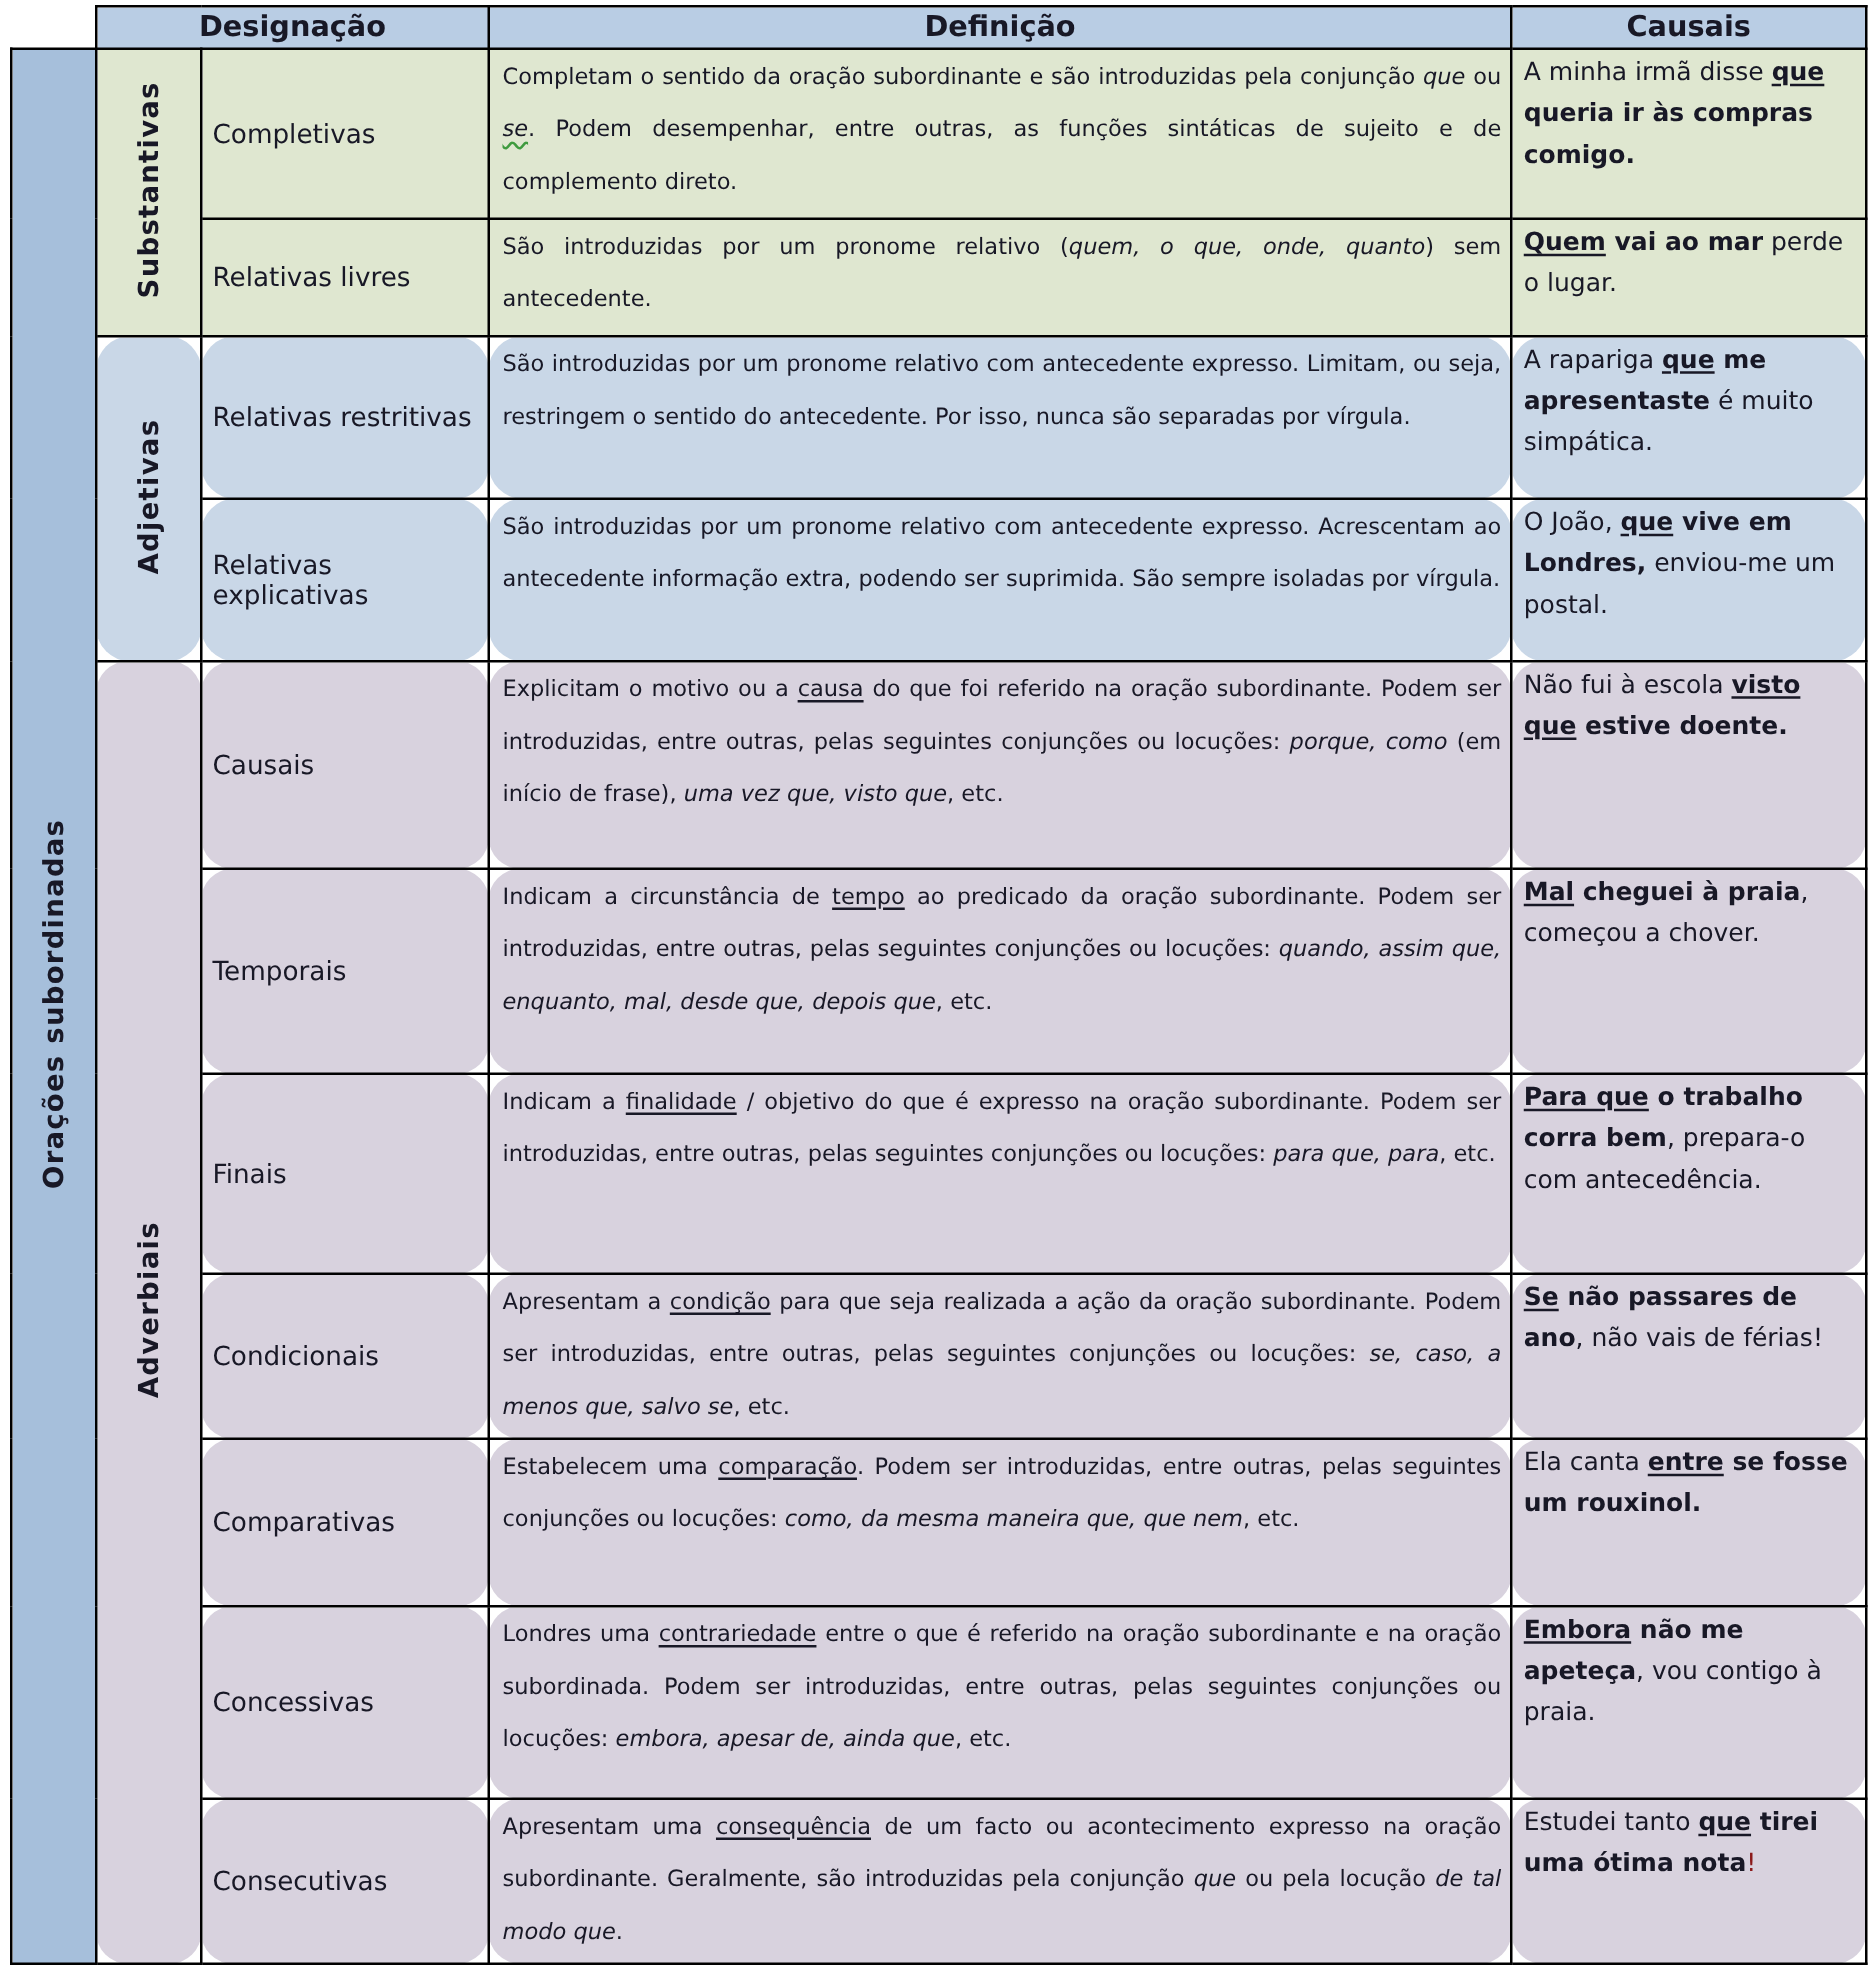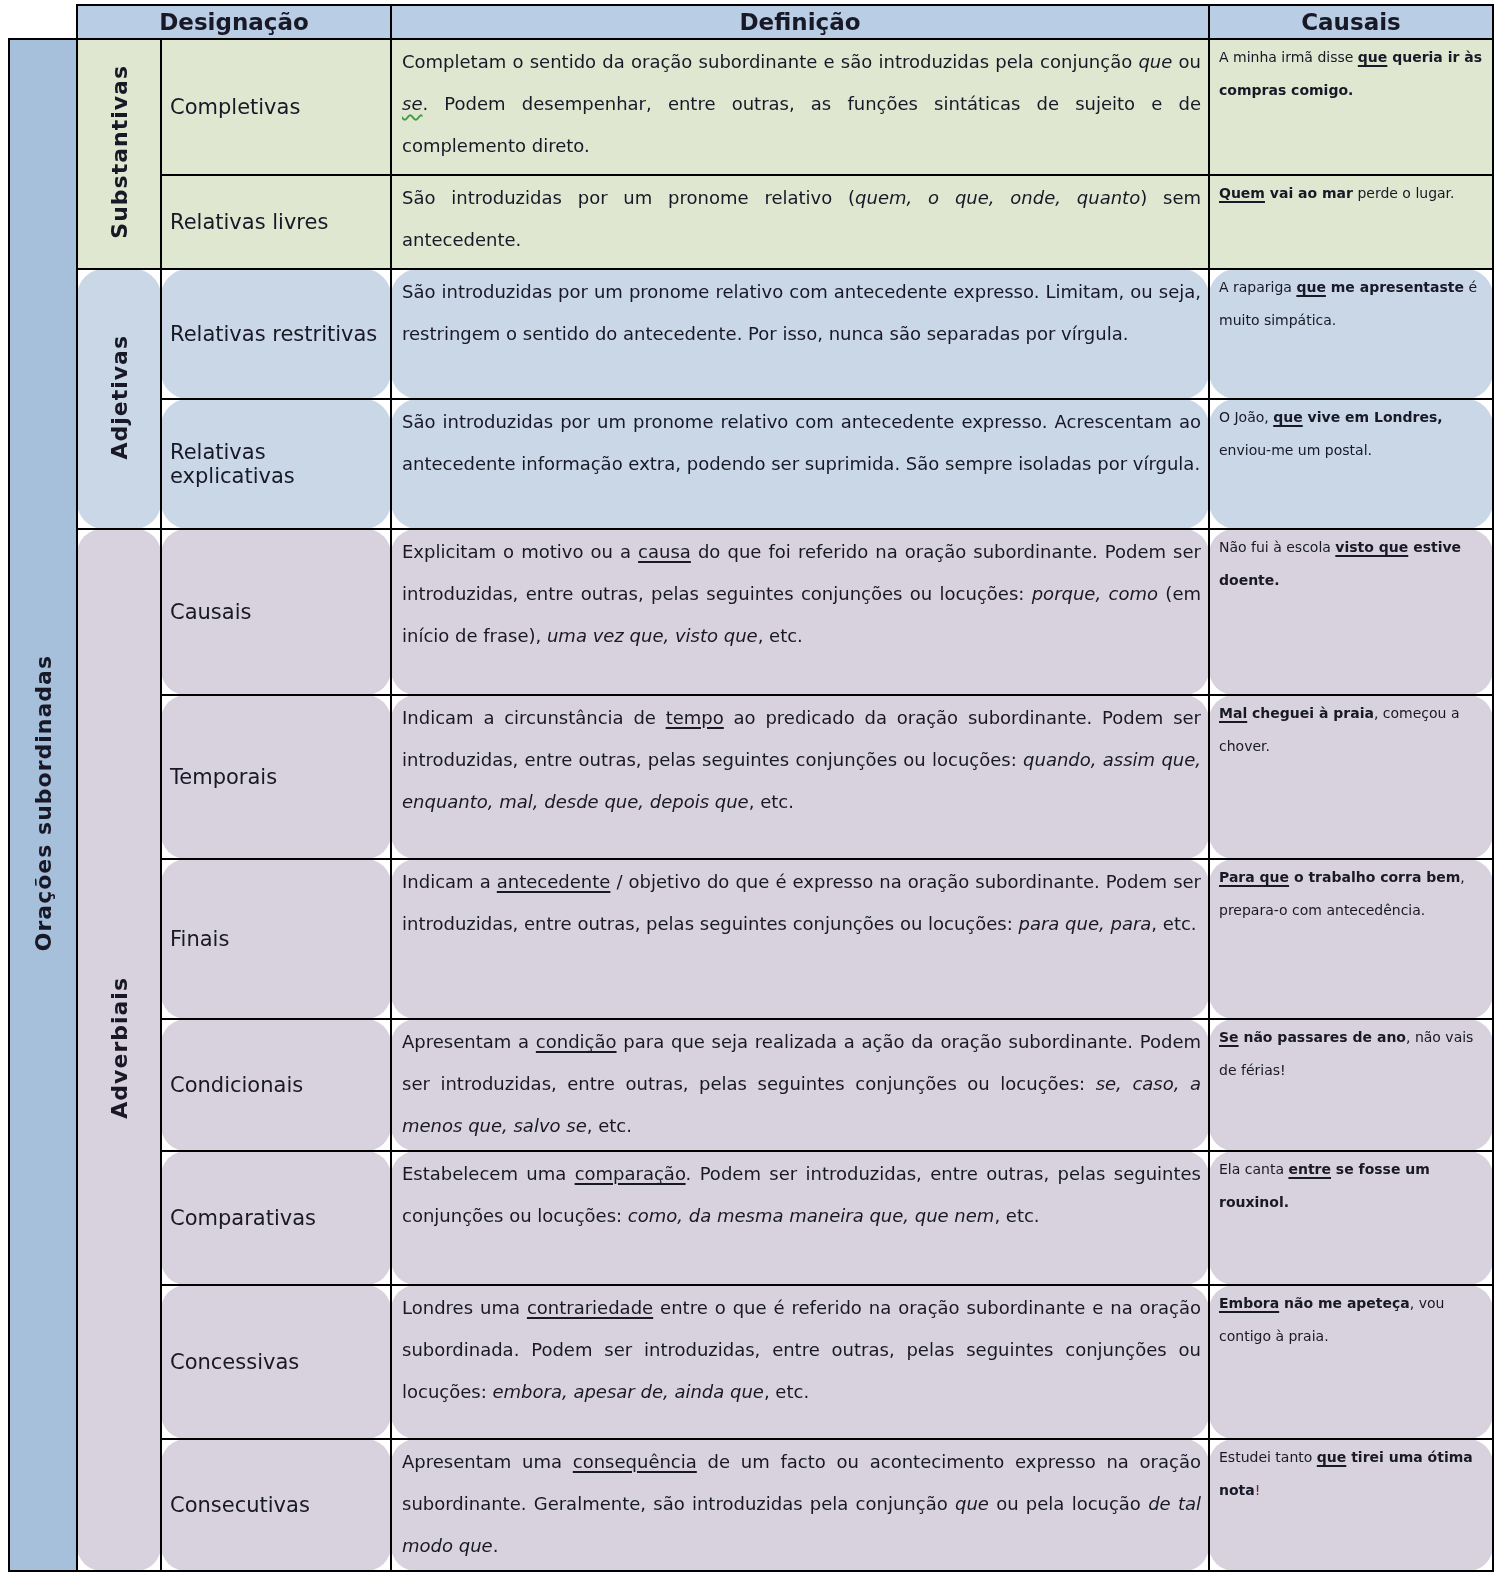--- a/index.html
+++ b/index.html
@@ -37,21 +37,21 @@
   td.type{
     text-align:left;vertical-align:middle;
     font-size:21px;padding:0 8px;
   }
   td.def{
     font-size:18px;line-height:42px;
     text-align:justify;vertical-align:top;
     padding:1px 7px 1px 10px;
   }
   td.ex{
-    font-size:14px;line-height:33px;
+    font-size:20px;line-height:33px;
     text-align:left;vertical-align:top;
     padding:1px 4px 1px 9px;
     margin-top:26px;
   }
   .bg-green{background:var(--green);}
   .bg-blue{background:var(--blue);border-radius:27px;}
   .bg-lav{background:var(--lav);border-radius:25px;}
   
   .b{font-weight:bold;}
   .i{font-style:italic;}
@@ -123,21 +123,21 @@
     </tr>
 
     <tr style="height:164px">
       <td class="type bg-lav">Temporais</td>
       <td class="def bg-lav"><span>Indicam a circunstância de </span><span class="u">tempo</span><span> ao predicado da oração subordinante. Podem ser introduzidas, entre outras, pelas seguintes conjunções ou locuções: </span><span class="i">quando, assim que, enquanto, mal, desde que, depois que</span><span>, etc.</span></td>
       <td class="ex bg-lav"><span class="b u">Mal</span><span class="b"> cheguei à praia</span><span>, começou a chover.</span></td>
     </tr>
 
     <tr style="height:160px">
       <td class="type bg-lav">Finais</td>
-      <td class="def bg-lav"><span>Indicam a </span><span class="u">antecedente</span><span> / objetivo do que é expresso na oração subordinante. Podem ser introduzidas, entre outras, pelas seguintes conjunções ou locuções: </span><span class="i">para que, para</span><span>, etc.</span></td>
+      <td class="def bg-lav"><span>Indicam a </span><span class="u">finalidade</span><span> / objetivo do que é expresso na oração subordinante. Podem ser introduzidas, entre outras, pelas seguintes conjunções ou locuções: </span><span class="i">para que, para</span><span>, etc.</span></td>
       <td class="ex bg-lav"><span class="b u">Para que</span><span class="b"> o trabalho corra bem</span><span>, prepara-o com antecedência.</span></td>
     </tr>
 
     <tr style="height:132px">
       <td class="type bg-lav">Condicionais</td>
       <td class="def bg-lav"><span>Apresentam a </span><span class="u">condição</span><span> para que seja realizada a ação da oração subordinante. Podem ser introduzidas, entre outras, pelas seguintes conjunções ou locuções: </span><span class="i">se, caso, a menos que, salvo se</span><span>, etc.</span></td>
       <td class="ex bg-lav"><span class="b u">Se</span><span class="b"> não passares de ano</span><span>, não vais de férias!</span></td>
     </tr>
 
     <tr style="height:134px">

